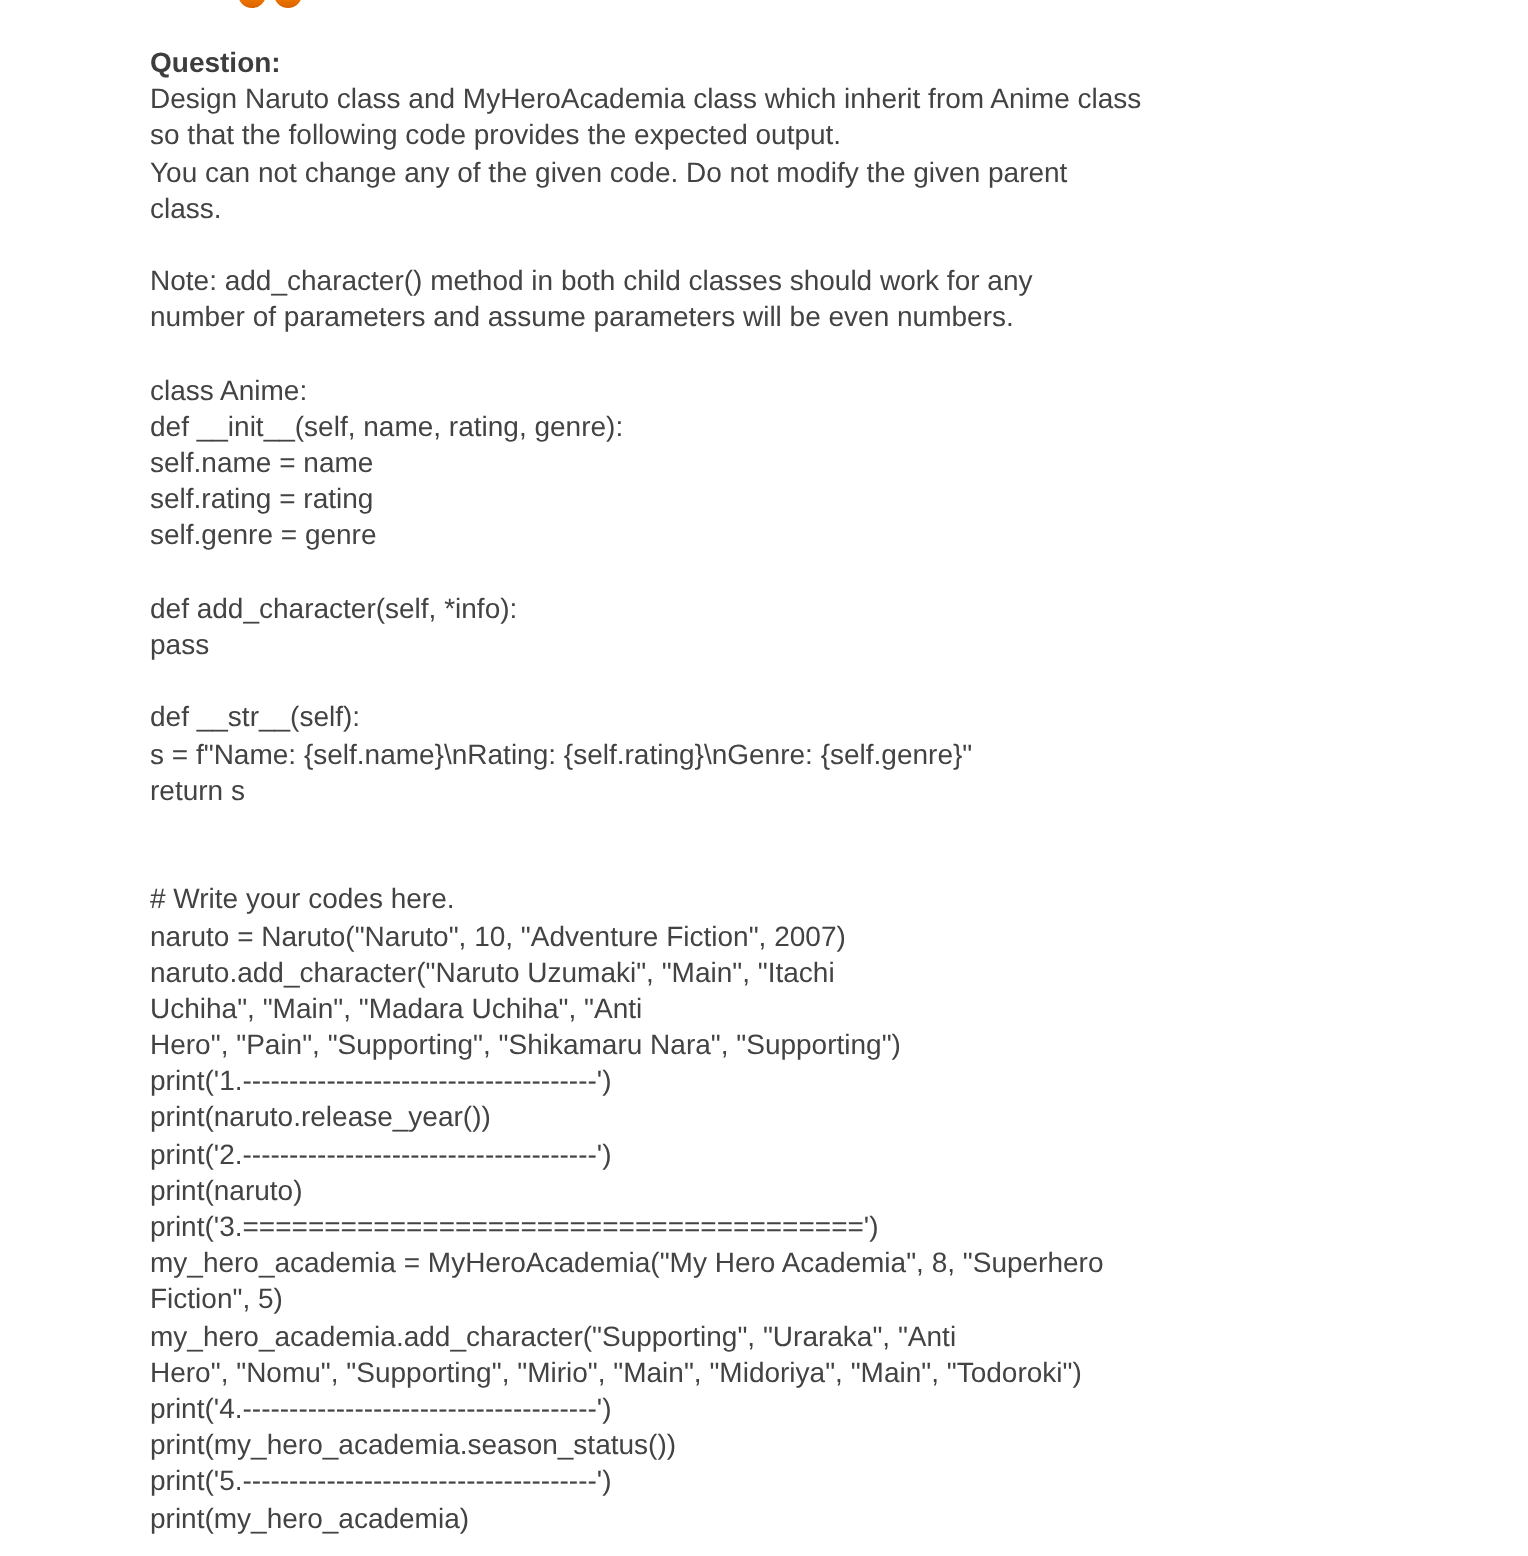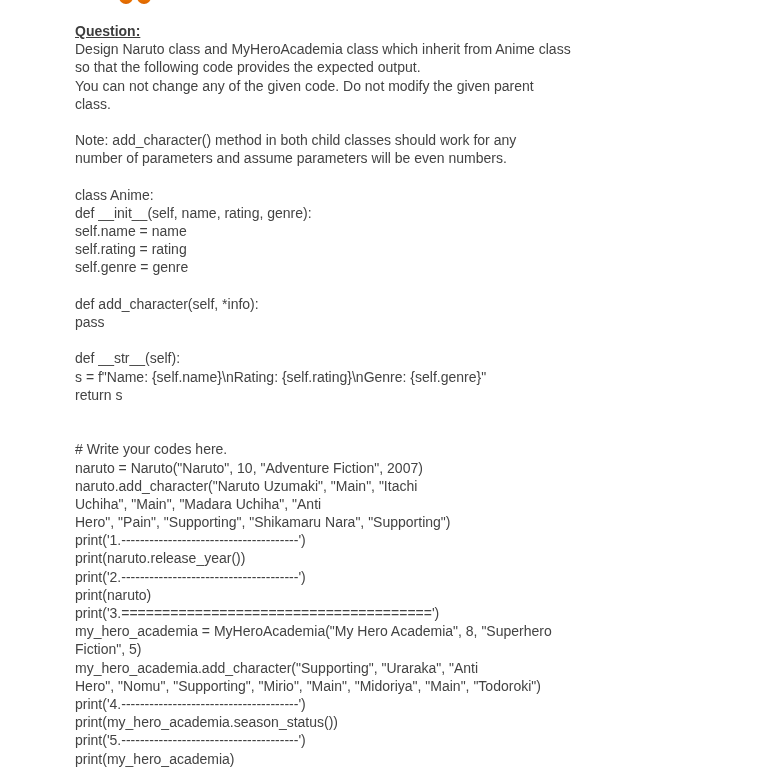--- a/index.html
+++ b/index.html
@@ -31,21 +31,21 @@
   .content {
     position: absolute;
     top: 22px; left: 75px;
     width: 660px;
     font-size: 14px;
     line-height: 18.2px;
     color: #434343;
     white-space: pre;
   }
   .line { height: 18.2px; }
-  .line.heading { font-weight: bold; color: #3d3d3d; text-decoration: underline; }
+  .line.heading { font-weight: bold; color: #3d3d3d; }
   .line.blank { height: 18.2px; }
 </style>
 </head>
 <body>
 
 <div class="page">
   <div class="dots">
     <span class="dot left"></span>
     <span class="dot right"></span>
   </div>

